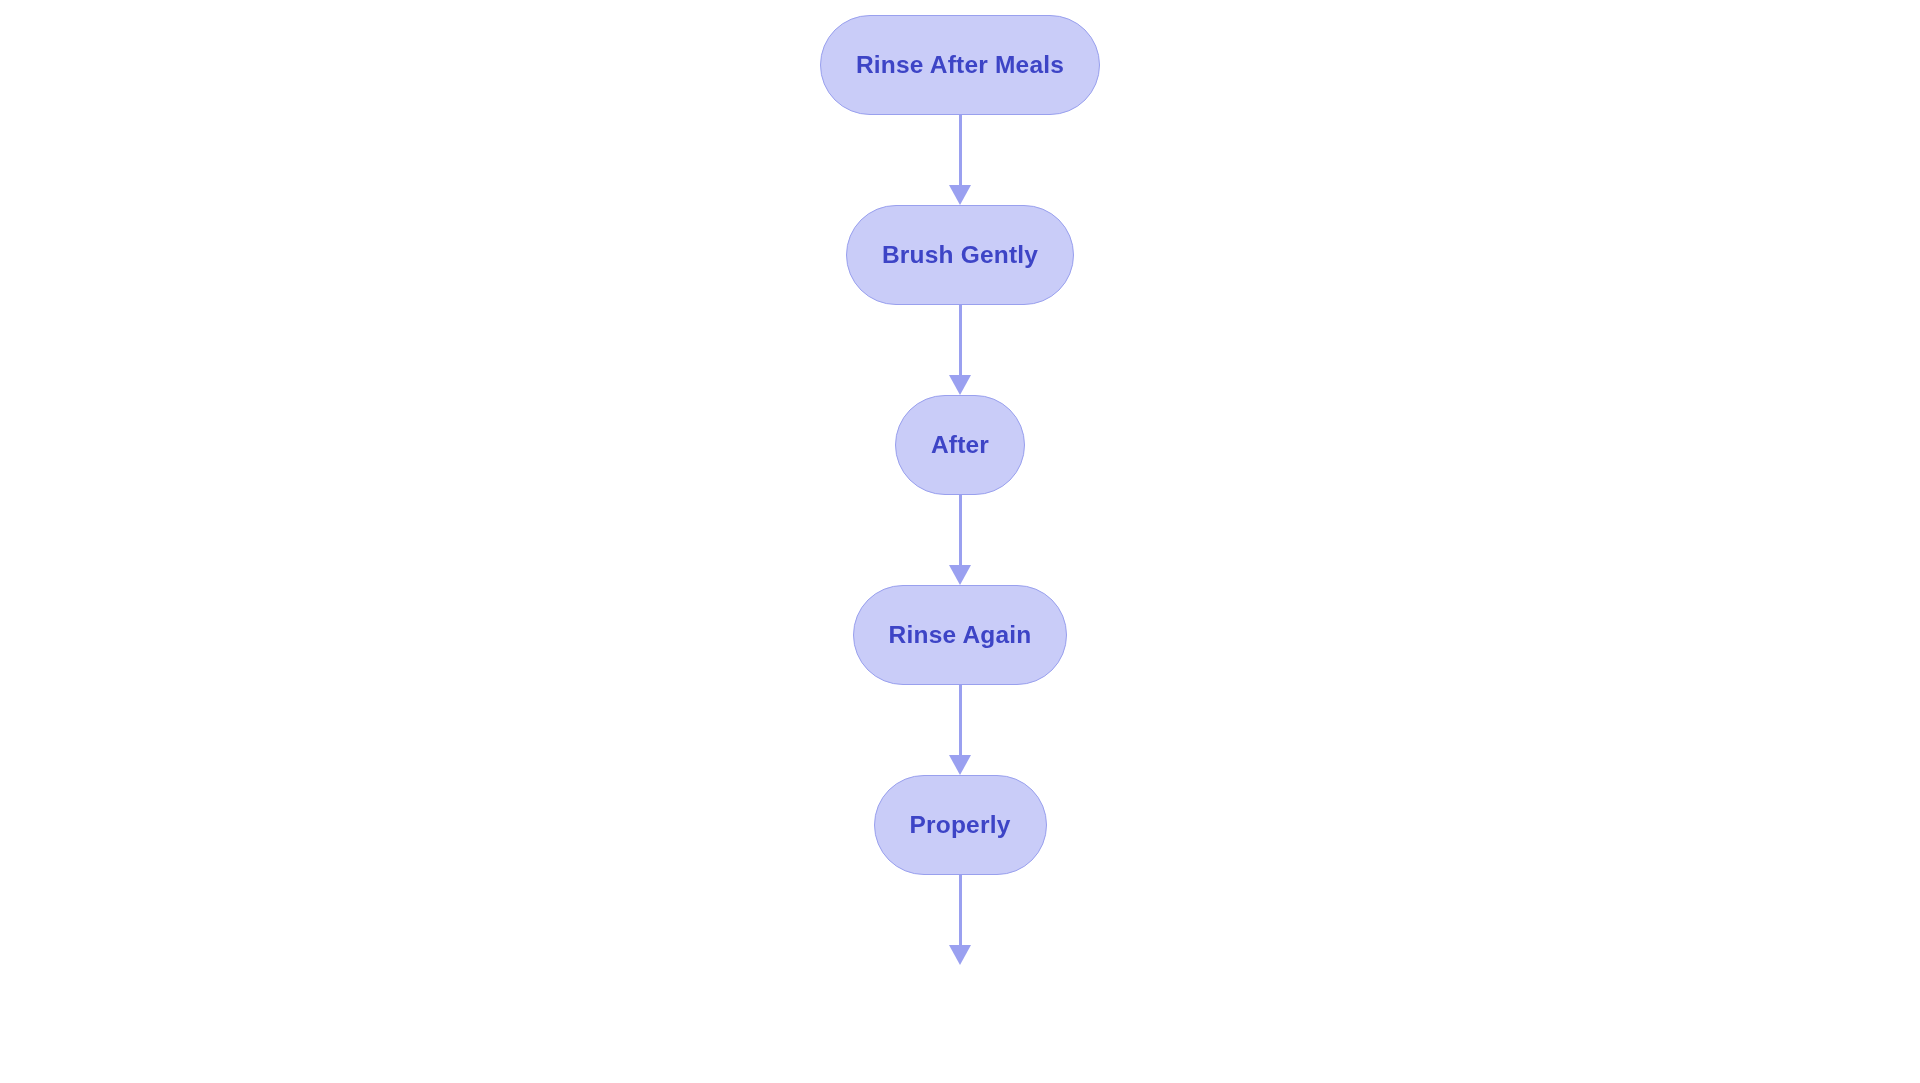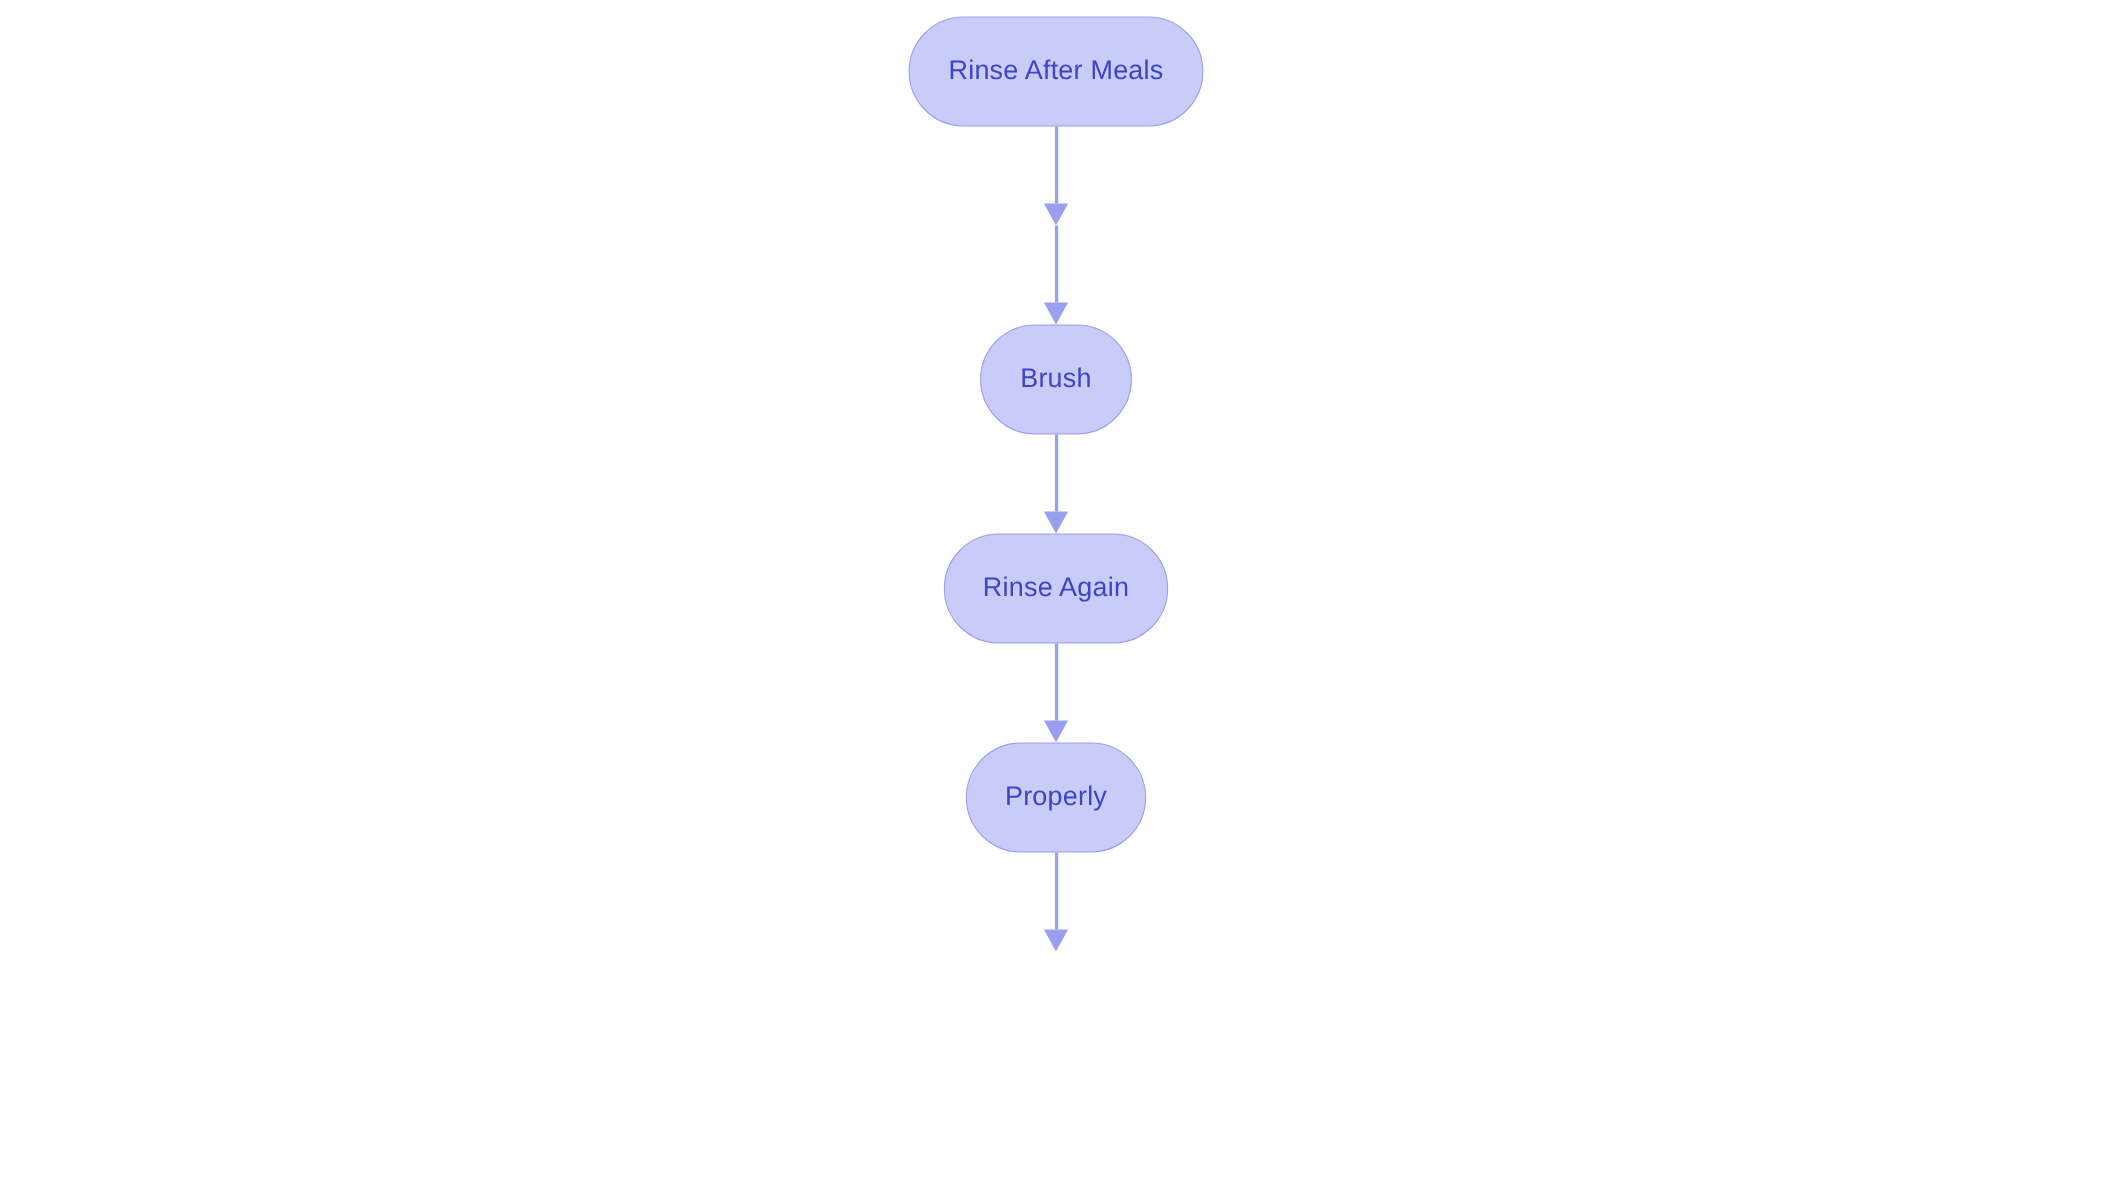--- a/index.html
+++ b/index.html
@@ -40,21 +40,21 @@
     background: var(--node-fill);
     border: 1.8px solid var(--node-border);
     display: inline-flex;
     align-items: center;
     justify-content: center;
     flex: 0 0 auto;
   }
   .node-label {
     color: var(--text);
     font-size: 24.5px;
-    font-weight: 400;
+    font-weight: 700;
     letter-spacing: 0.2px;
     white-space: nowrap;
   }
   .connector {
     height: 90px;
     width: 24px;
     display: flex;
     flex-direction: column;
     align-items: center;
     flex: 0 0 auto;
@@ -80,28 +80,31 @@
   <div id="flow" class="flow">
     <div class="node">
       <span class="node-label">Rinse After Meals</span>
     </div>
 
     <div class="connector">
       <div class="line"></div>
       <div class="head"></div>
     </div>
 
+    <div class="node">
+      <span class="node-label">Brush Gently</span>
+    </div>
 
     <div class="connector">
       <div class="line"></div>
       <div class="head"></div>
     </div>
 
     <div class="node">
-      <span class="node-label">Brush</span>
+      <span class="node-label">After</span>
     </div>
 
     <div class="connector">
       <div class="line"></div>
       <div class="head"></div>
     </div>
 
     <div class="node">
       <span class="node-label">Rinse Again</span>
     </div>

